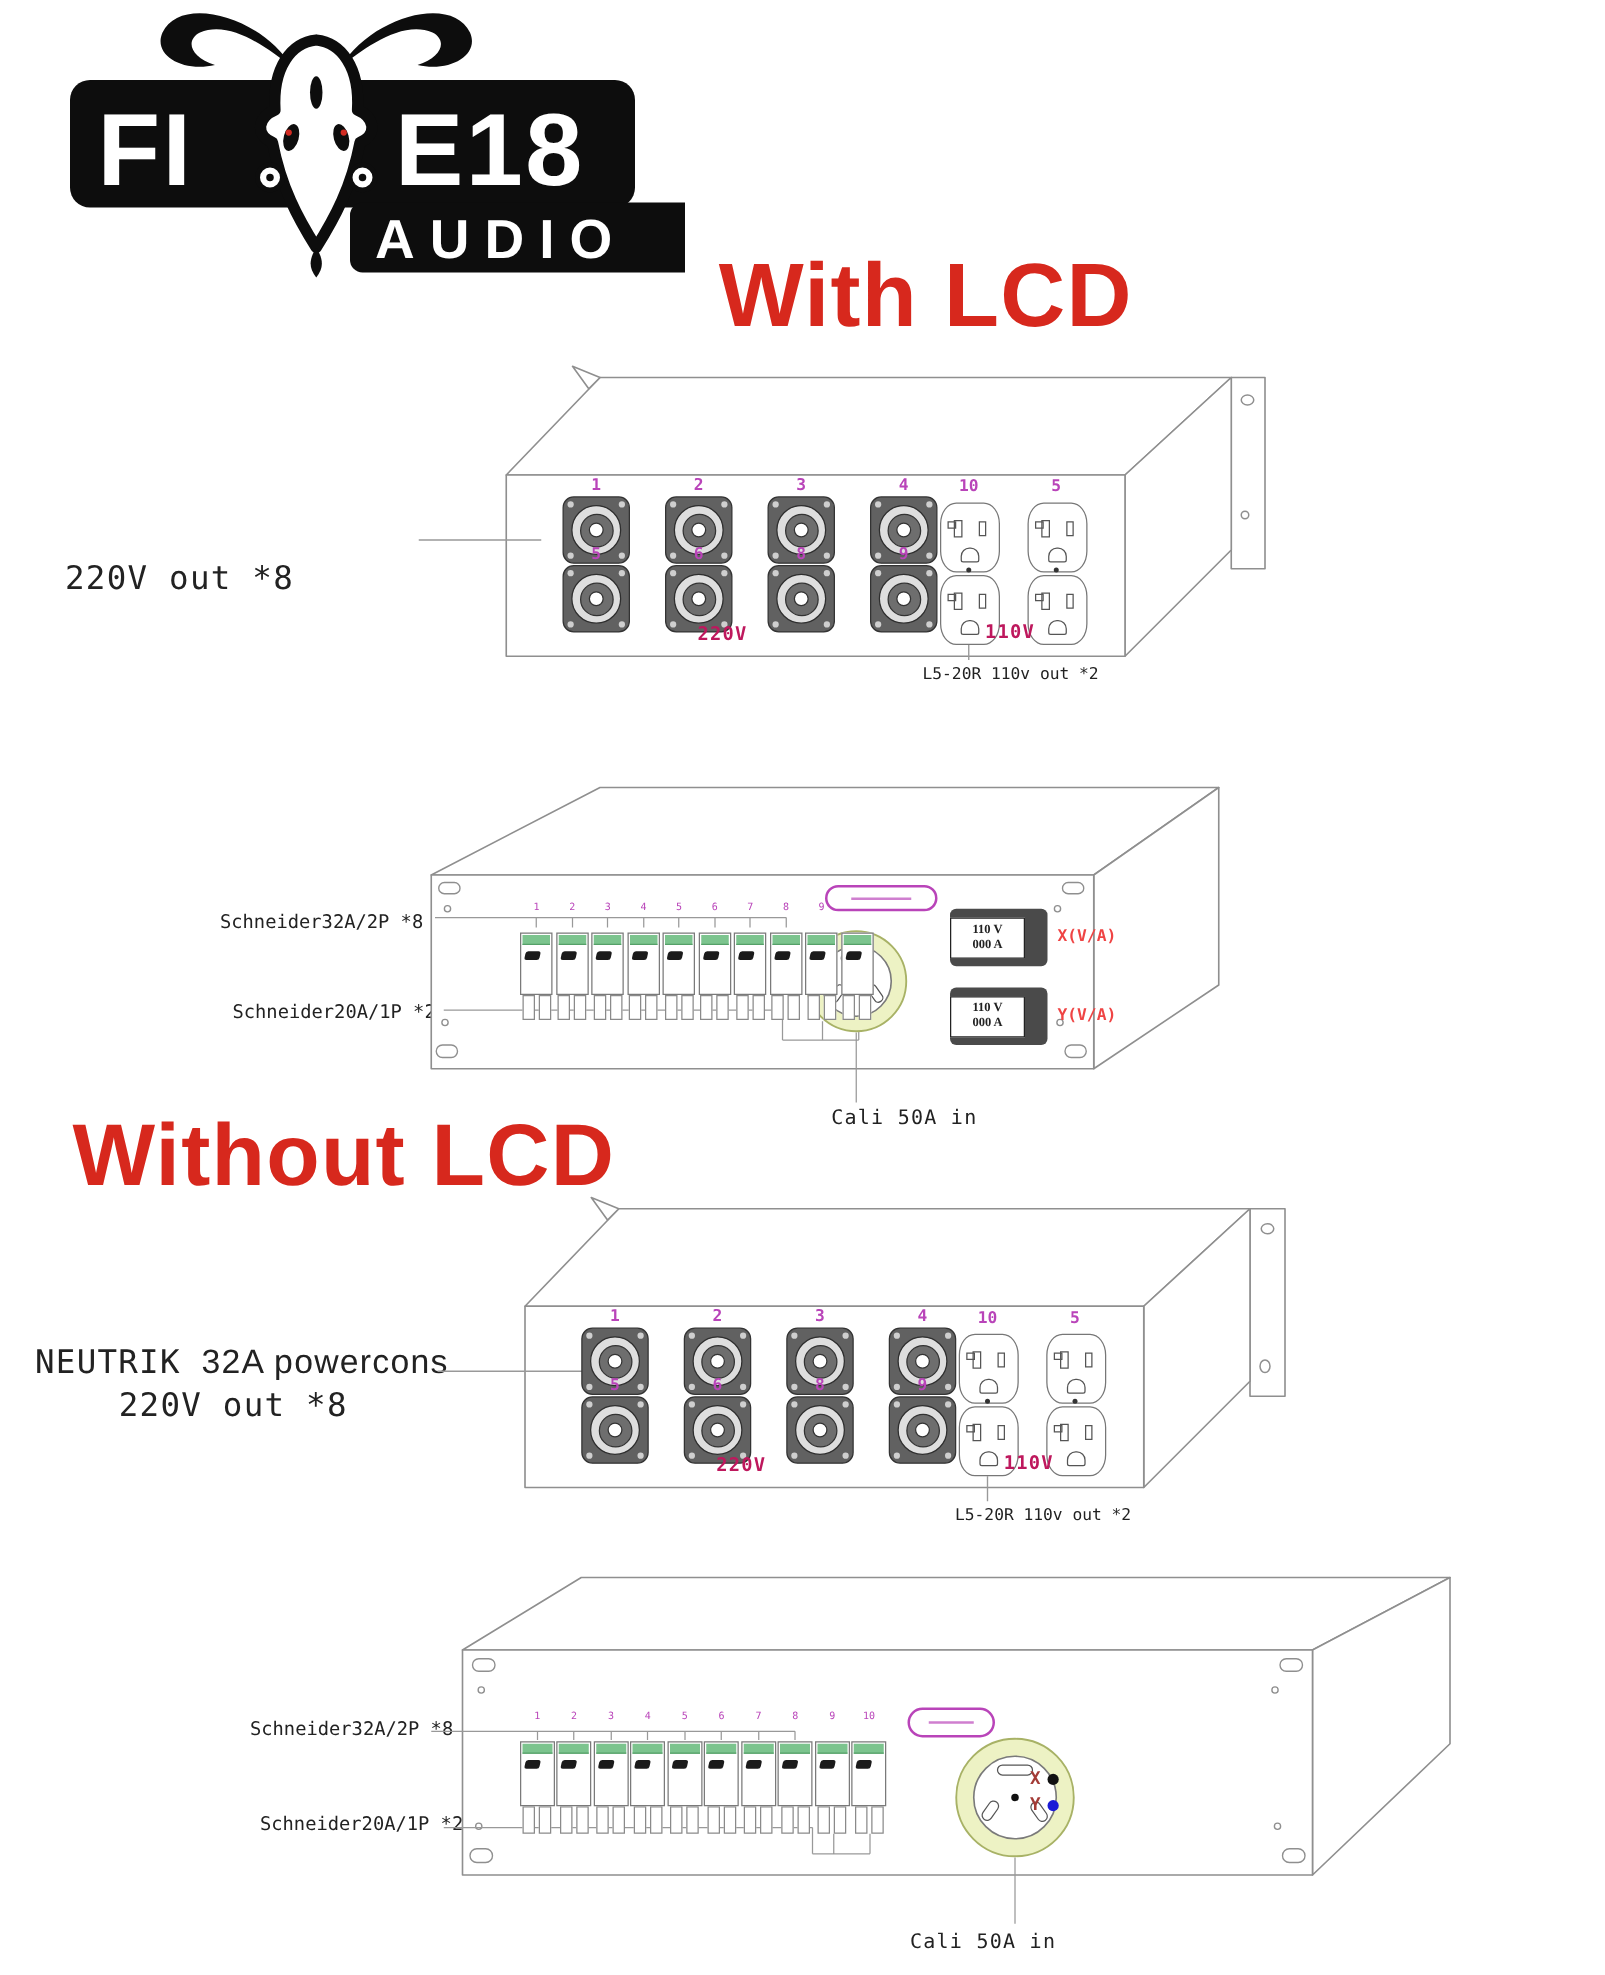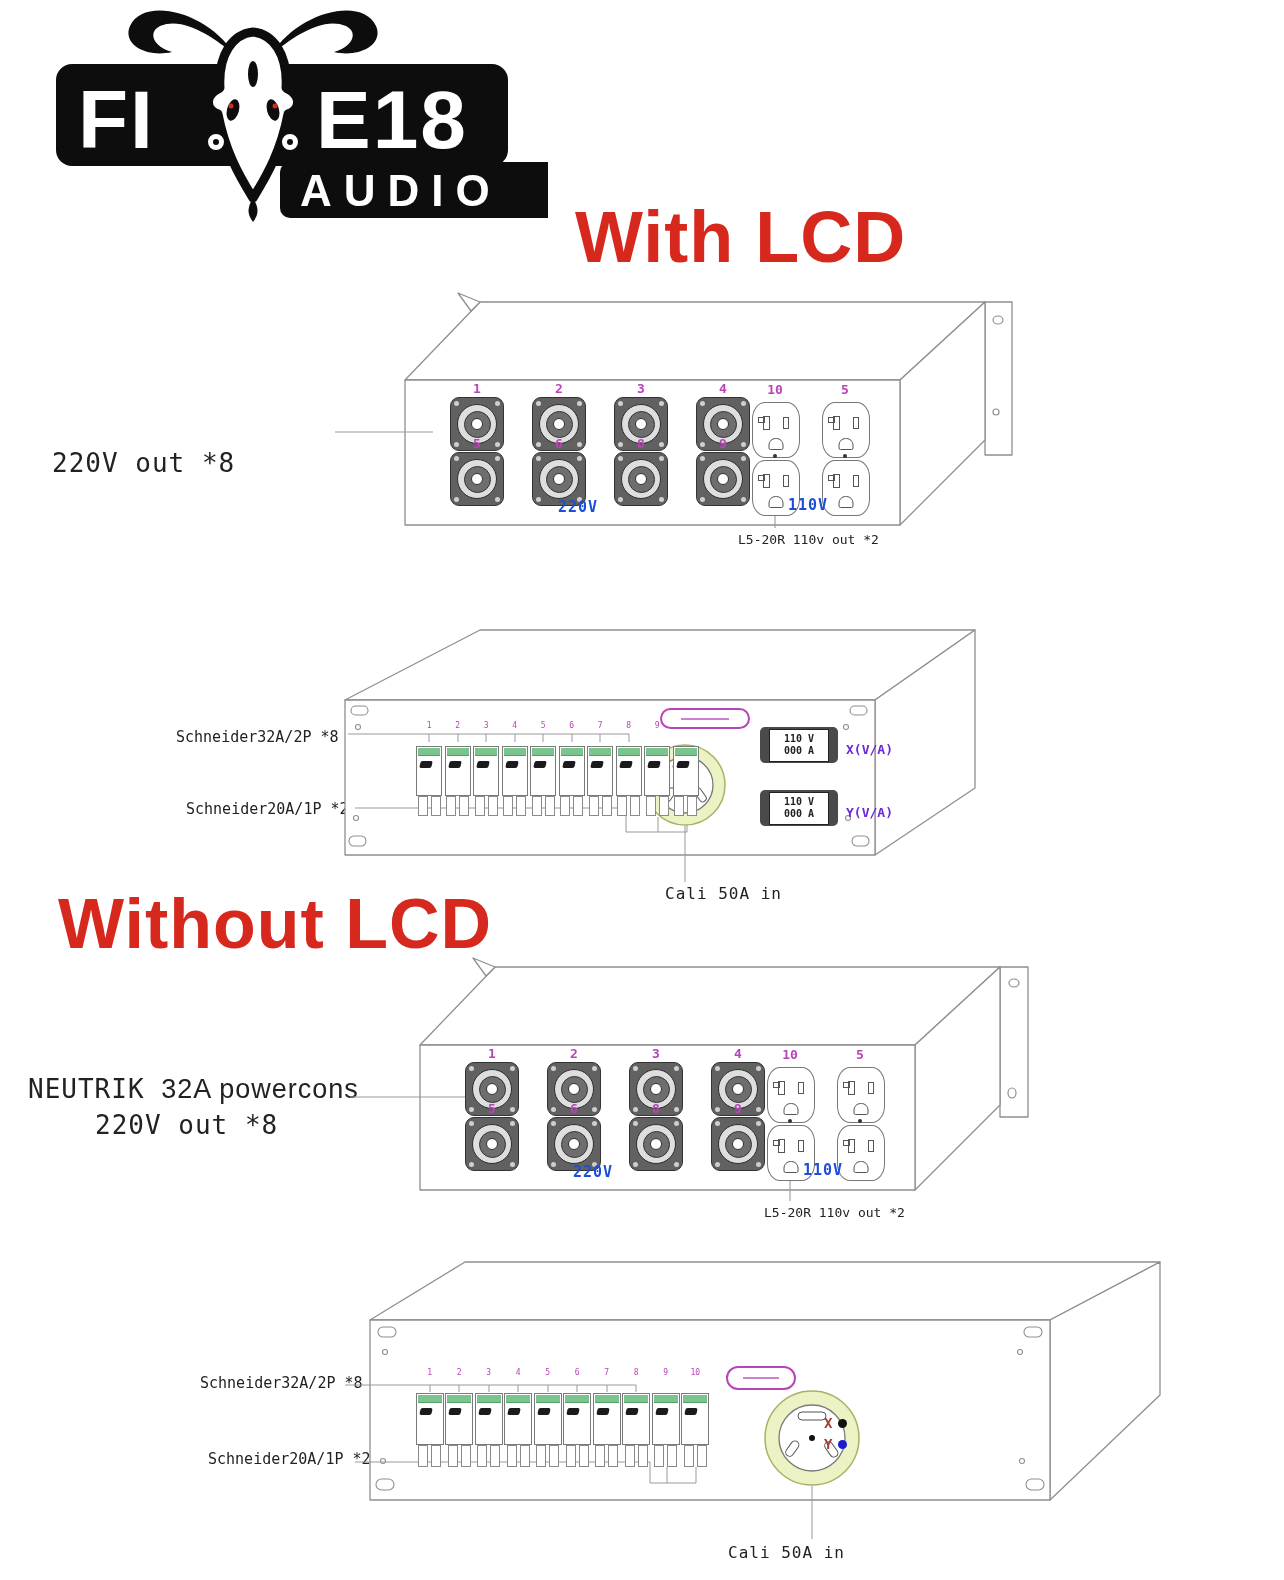--- a/index.html
+++ b/index.html
@@ -15,21 +15,21 @@
   .cad-label{position:absolute;color:#222;font-family:"DejaVu Sans Mono",monospace;
              white-space:nowrap;}
   .cad-26{font-size:26px;letter-spacing:1px;}
   .cad-15{font-size:15px;}
   .sans-mid{font-family:"Liberation Sans",sans-serif;}
 
   
   .drawing{position:absolute;}
   .drawing svg{position:absolute;left:0;top:0;}
   .num-lab{position:absolute;color:#b944b9;font-size:13px;font-weight:bold;text-align:center;}
-  .volt-lab{position:absolute;color:#1d4ed8;font-size:15px;font-weight:bold;letter-spacing:1px;}
+  .volt-lab{position:absolute;color:#be185d;font-size:15px;font-weight:bold;letter-spacing:1px;}
   .note-lab{position:absolute;color:#222;font-size:13px;white-space:nowrap;}
   .cali-lab{position:absolute;color:#222;font-size:16px;white-space:nowrap;letter-spacing:1px;}
 
   
   .pc-row{position:absolute;display:flex;gap:30px;}
   .pc-cell{width:52px;display:flex;flex-direction:column;align-items:center;}
   .pc-num{height:14px;font-size:13px;font-weight:bold;color:#b944b9;line-height:14px;}
   .pc-sq{width:52px;height:52px;background:#616161;border:1px solid #333;border-radius:9px;
          position:relative;margin-top:1px;}
   .pc-sq i{position:absolute;width:5px;height:5px;border-radius:50%;background:#cfcfcf;}
@@ -62,26 +62,26 @@
   .bk-tabs{display:flex;gap:3px;margin-top:0;}
   .bk-tabs i{display:block;width:8px;border:1px solid #8a8a8a;background:#fff;}
   .bks-lcd .bk-cell{width:28.5px;}
   .bks-lcd .bk-body{width:24px;height:48px;}
   .bks-lcd .bk-tabs i{height:18px;}
   .bks-basic .bk-cell{width:29.5px;}
   .bks-basic .bk-body{width:26px;height:50px;}
   .bks-basic .bk-tabs i{height:20px;}
 
   
-  .meter{position:absolute;width:78px;height:36px;background:#4a4a4a;border-radius:5px;
-         display:flex;align-items:center;justify-content:center;}
+  .meter{position:absolute;width:78px;height:46px;background:#4a4a4a;border-radius:5px;
+         display:flex;align-items:center;font-family:Liberation Serif, serif;}
   .meter .screen{width:58px;height:31px;background:#fff;border:1px solid #222;display:flex;
                  flex-direction:column;align-items:center;justify-content:center;
                  font-size:10px;font-weight:bold;line-height:1.25;color:#222;}
-  .meter-lab{position:absolute;color:#6d28d9;font-size:13px;font-weight:bold;white-space:nowrap;}
+  .meter-lab{position:absolute;color:#ef4444;font-size:13px;font-weight:bold;white-space:nowrap;}
   .pill{position:absolute;border:2px solid #b944b9;border-radius:12px;background:#fff;
         display:flex;align-items:center;justify-content:center;}
   .pill::before{content:'';width:55%;height:2px;background:#cf7fcf;}
   .ind-row{position:absolute;display:flex;align-items:center;gap:6px;}
   .ind-letter{color:#a33b36;font-size:14px;font-weight:bold;}
   .dot{width:9px;height:9px;border-radius:50%;}
   .dot-black{background:#111;}
   .dot-blue{background:#1b1bd6;}
 </style>
 </head>

